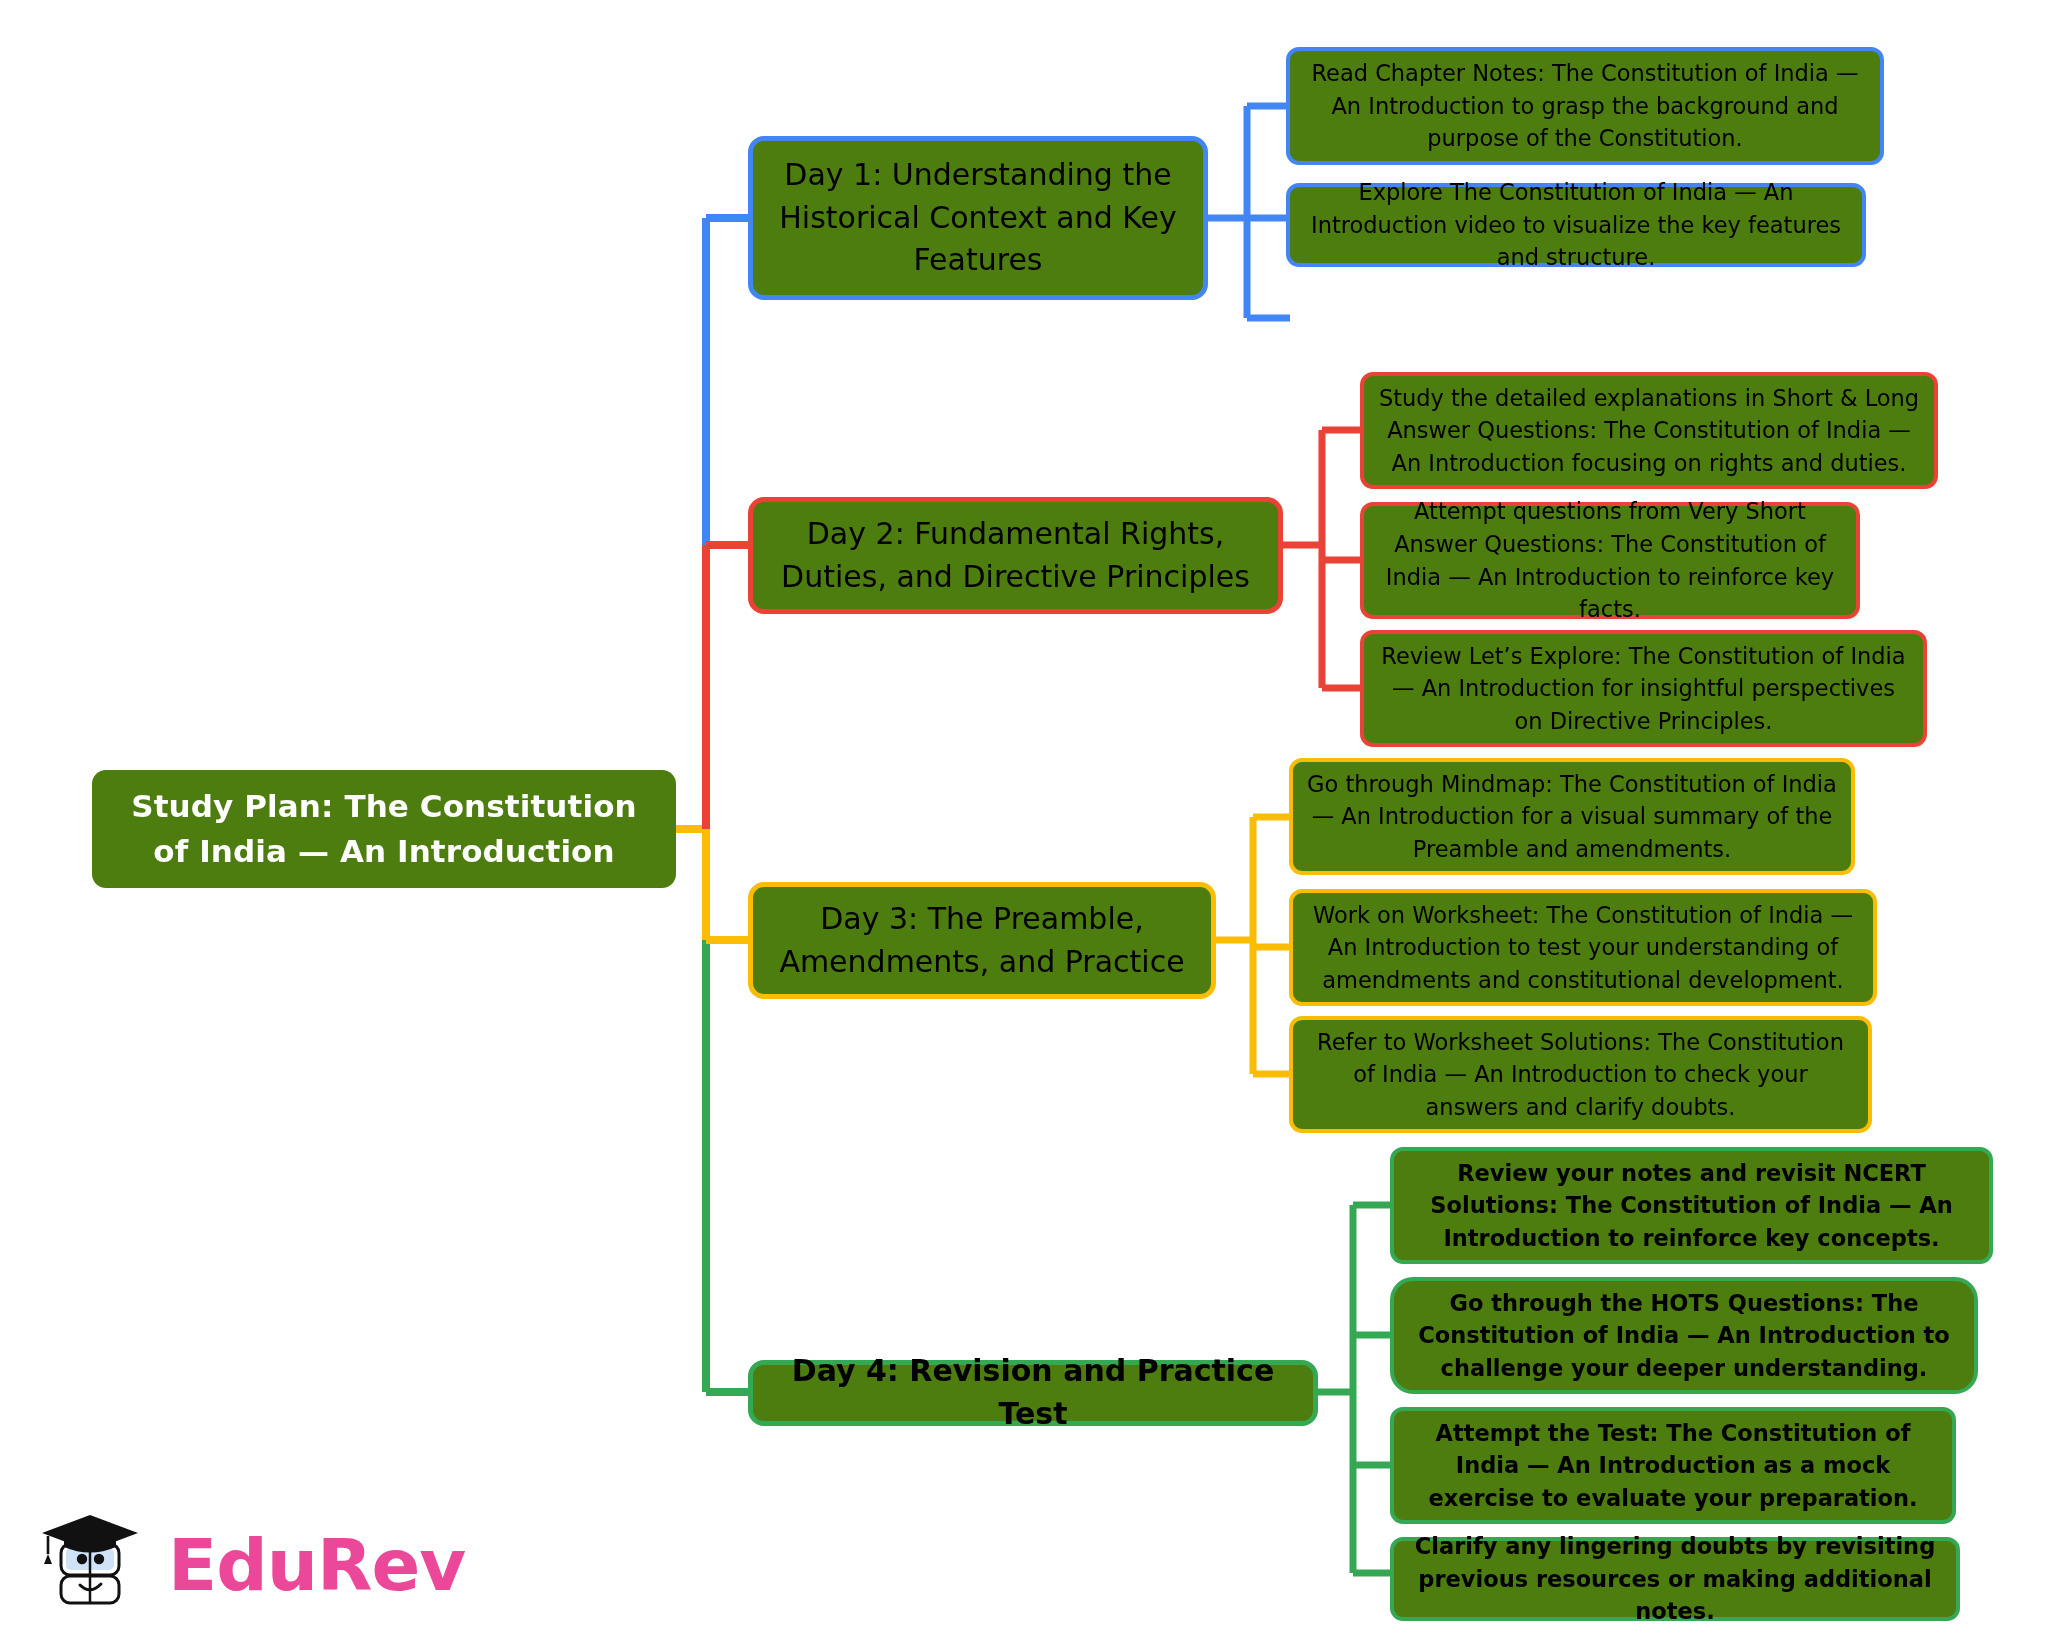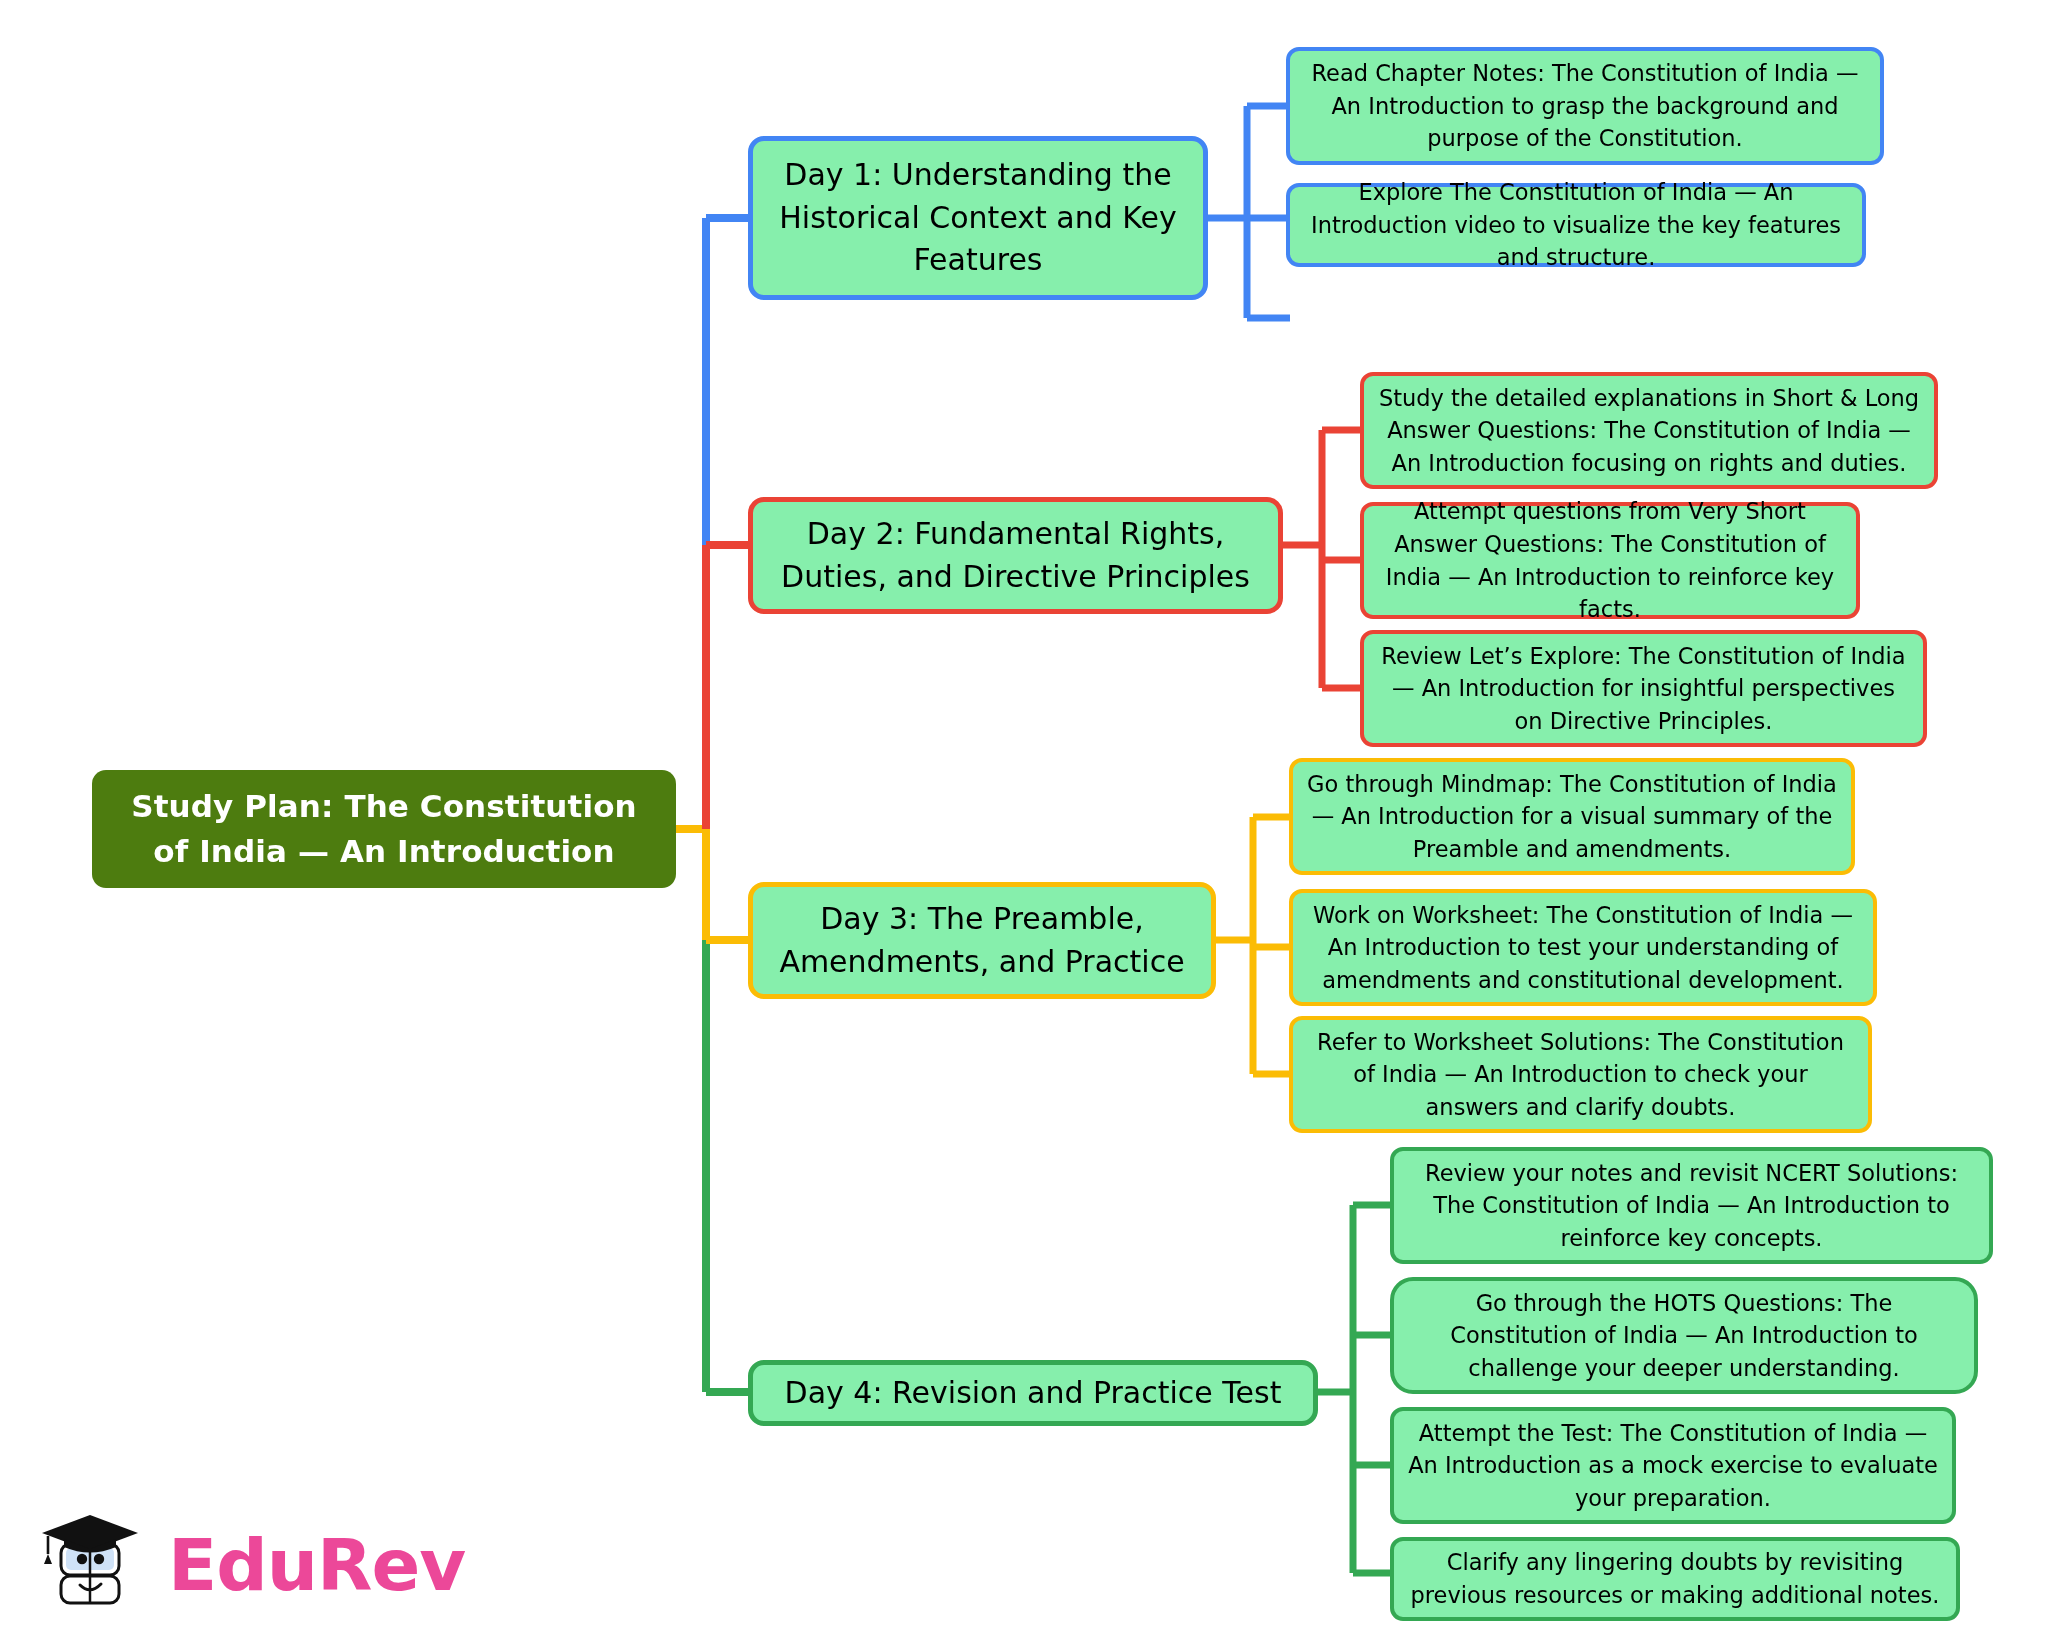--- a/index.html
+++ b/index.html
@@ -29,21 +29,21 @@
   }
 
   
   .node {
     position: absolute;
     box-sizing: border-box;
     display: flex;
     align-items: center;
     justify-content: center;
     text-align: center;
-    background: #86efac;
+    background: #4d7c0f;
     border-style: solid;
     z-index: 5;
   }
 
   .root-node {
     background: #4d7c0f;
     color: #ffffff;
     border: none;
     border-radius: 14px;
     font-weight: bold;
@@ -67,21 +67,21 @@
     border-radius: 13px;
     font-size: 22.5px;
     line-height: 1.45;
     color: #000000;
     padding: 7px 13px;
   }
 
   .c-blue   { border-color: #4285F4; }
   .c-red    { border-color: #EA4335; }
   .c-yellow { border-color: #FBBC05; }
-  .c-green  { border-color: #34A853; }
+  .c-green  { border-color: #34A853; font-weight: bold; }
 
   
   .logo {
     position: absolute;
     left: 34px;
     top: 1508px;
     width: 420px;
     height: 120px;
     display: flex;
     align-items: center;

